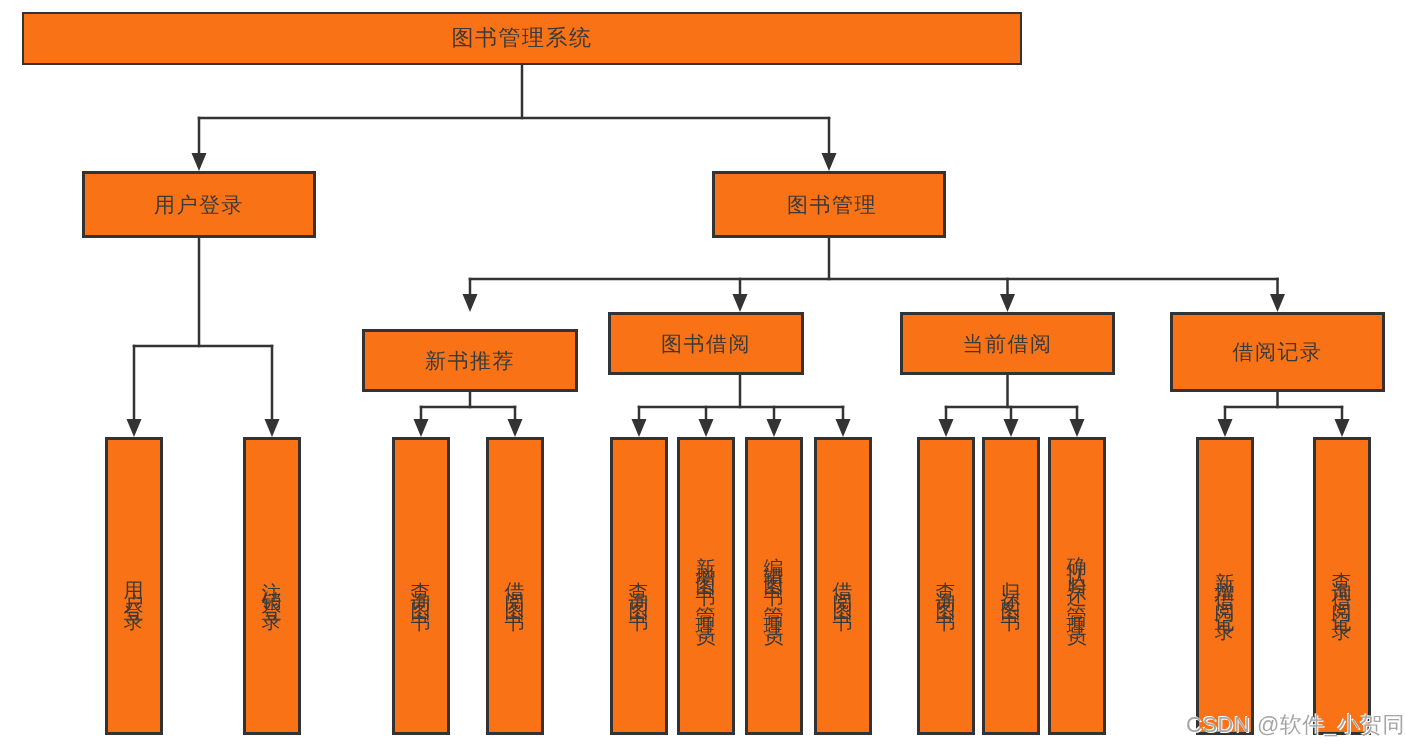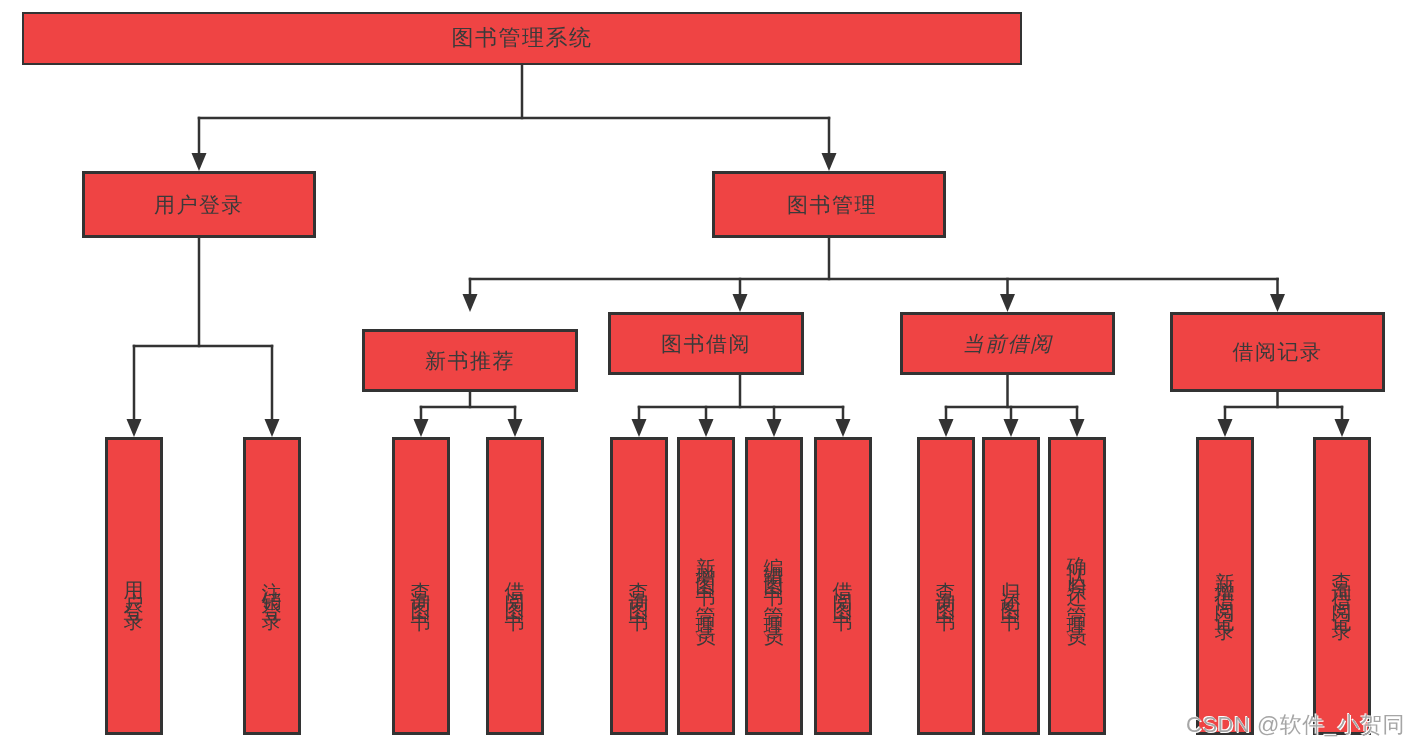--- a/index.html
+++ b/index.html
@@ -19,21 +19,21 @@
     position: absolute;
     left: 0;
     top: 0;
     width: 1405px;
     height: 747px;
     pointer-events: none;
   }
   .box {
     position: absolute;
     box-sizing: border-box;
-    background: #ef4444;
+    background: #f97316;
     border: 3px solid #333333;
     color: #3a3a3a;
     display: flex;
     align-items: center;
     justify-content: center;
     text-align: center;
     font-size: 21px;
     letter-spacing: 1.5px;
     line-height: 1.2;
     z-index: 2;
@@ -119,21 +119,21 @@
       <polygon points="1225,437 1217.5,419 1232.5,419" fill="#333333"></polygon>
       <path d="M 1342 407 V 421" stroke="#333333" stroke-width="2.5" fill="none" stroke-linecap="square"></path>
       <polygon points="1342,437 1334.5,419 1349.5,419" fill="#333333"></polygon>
     </svg>
   <div id="watermark">CSDN @软件_小贺同学</div>
 <div class="box root" style="left: 22px; top: 12px; width: 1000px; height: 53px;">图书管理系统</div>
     <div class="box" style="left: 82px; top: 171px; width: 234px; height: 67px;">用户登录</div>
     <div class="box" style="left: 712px; top: 171px; width: 234px; height: 67px; padding-left: 6px;">图书管理</div>
     <div class="box" style="left: 362px; top: 312px; width: 216px; height: 63px; margin-top: 17px;">新书推荐</div>
     <div class="box" style="left: 608px; top: 312px; width: 196px; height: 63px;">图书借阅</div>
-    <div class="box" style="left: 900px; top: 312px; width: 215px; height: 63px; font-style: italic;">当前借阅</div>
+    <div class="box" style="left: 900px; top: 312px; width: 215px; height: 63px;">当前借阅</div>
     <div class="box" style="left: 1170px; top: 312px; width: 215px; height: 80px;">借阅记录</div>
     <div class="box vbox" style="left: 105px; top: 437px; width: 58px; height: 298px;">用户登录</div>
     <div class="box vbox" style="left: 243px; top: 437px; width: 58px; height: 298px;">注销登录</div>
     <div class="box vbox" style="left: 392px; top: 437px; width: 58px; height: 298px;">查询图书</div>
     <div class="box vbox" style="left: 486px; top: 437px; width: 58px; height: 298px;">借阅图书</div>
     <div class="box vbox" style="left: 610px; top: 437px; width: 58px; height: 298px;">查询图书</div>
     <div class="box vbox" style="left: 677px; top: 437px; width: 58px; height: 298px;">新增图书（管理员）</div>
     <div class="box vbox" style="left: 745px; top: 437px; width: 58px; height: 298px;">编辑图书（管理员）</div>
     <div class="box vbox" style="left: 814px; top: 437px; width: 58px; height: 298px;">借阅图书</div>
     <div class="box vbox" style="left: 917px; top: 437px; width: 58px; height: 298px;">查询图书</div>

